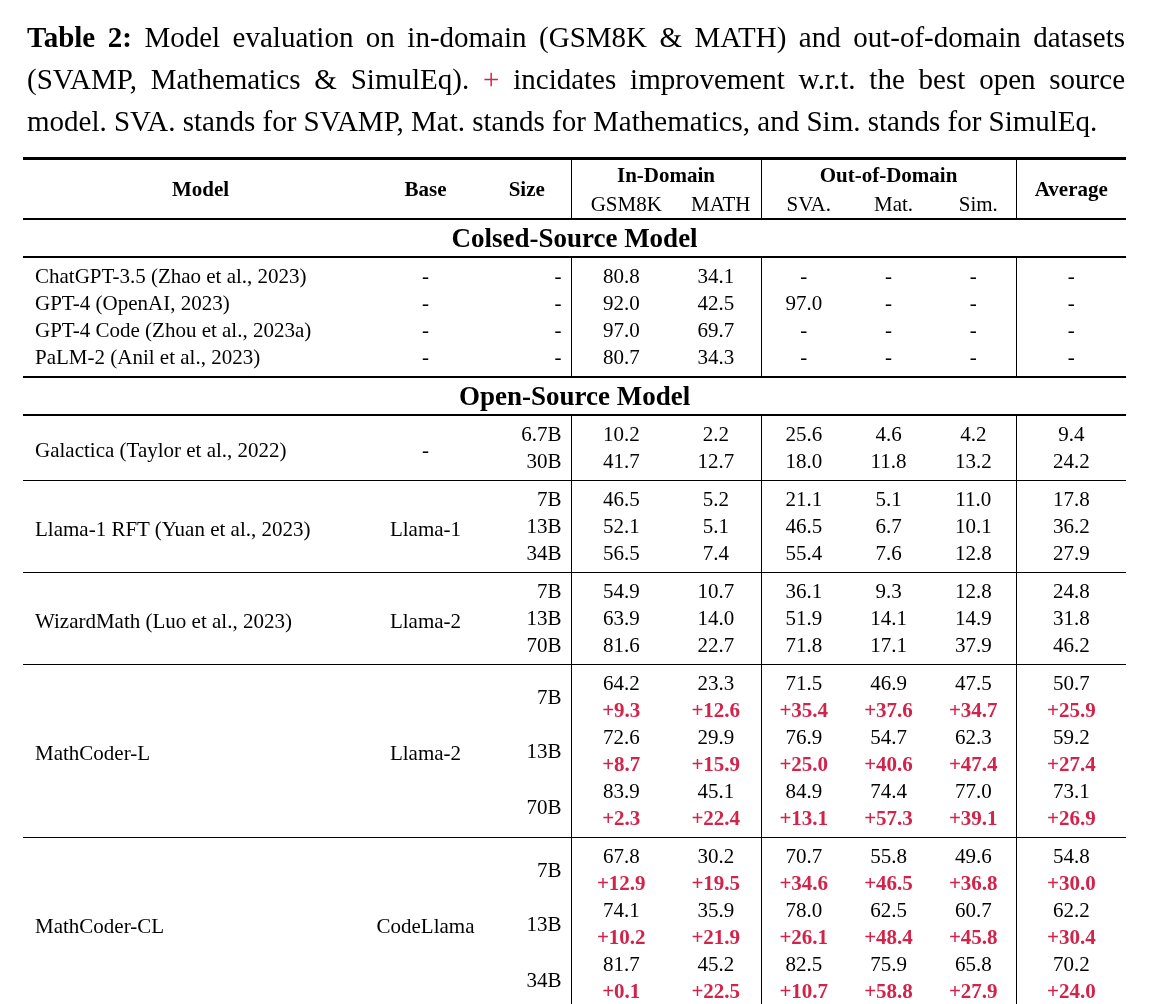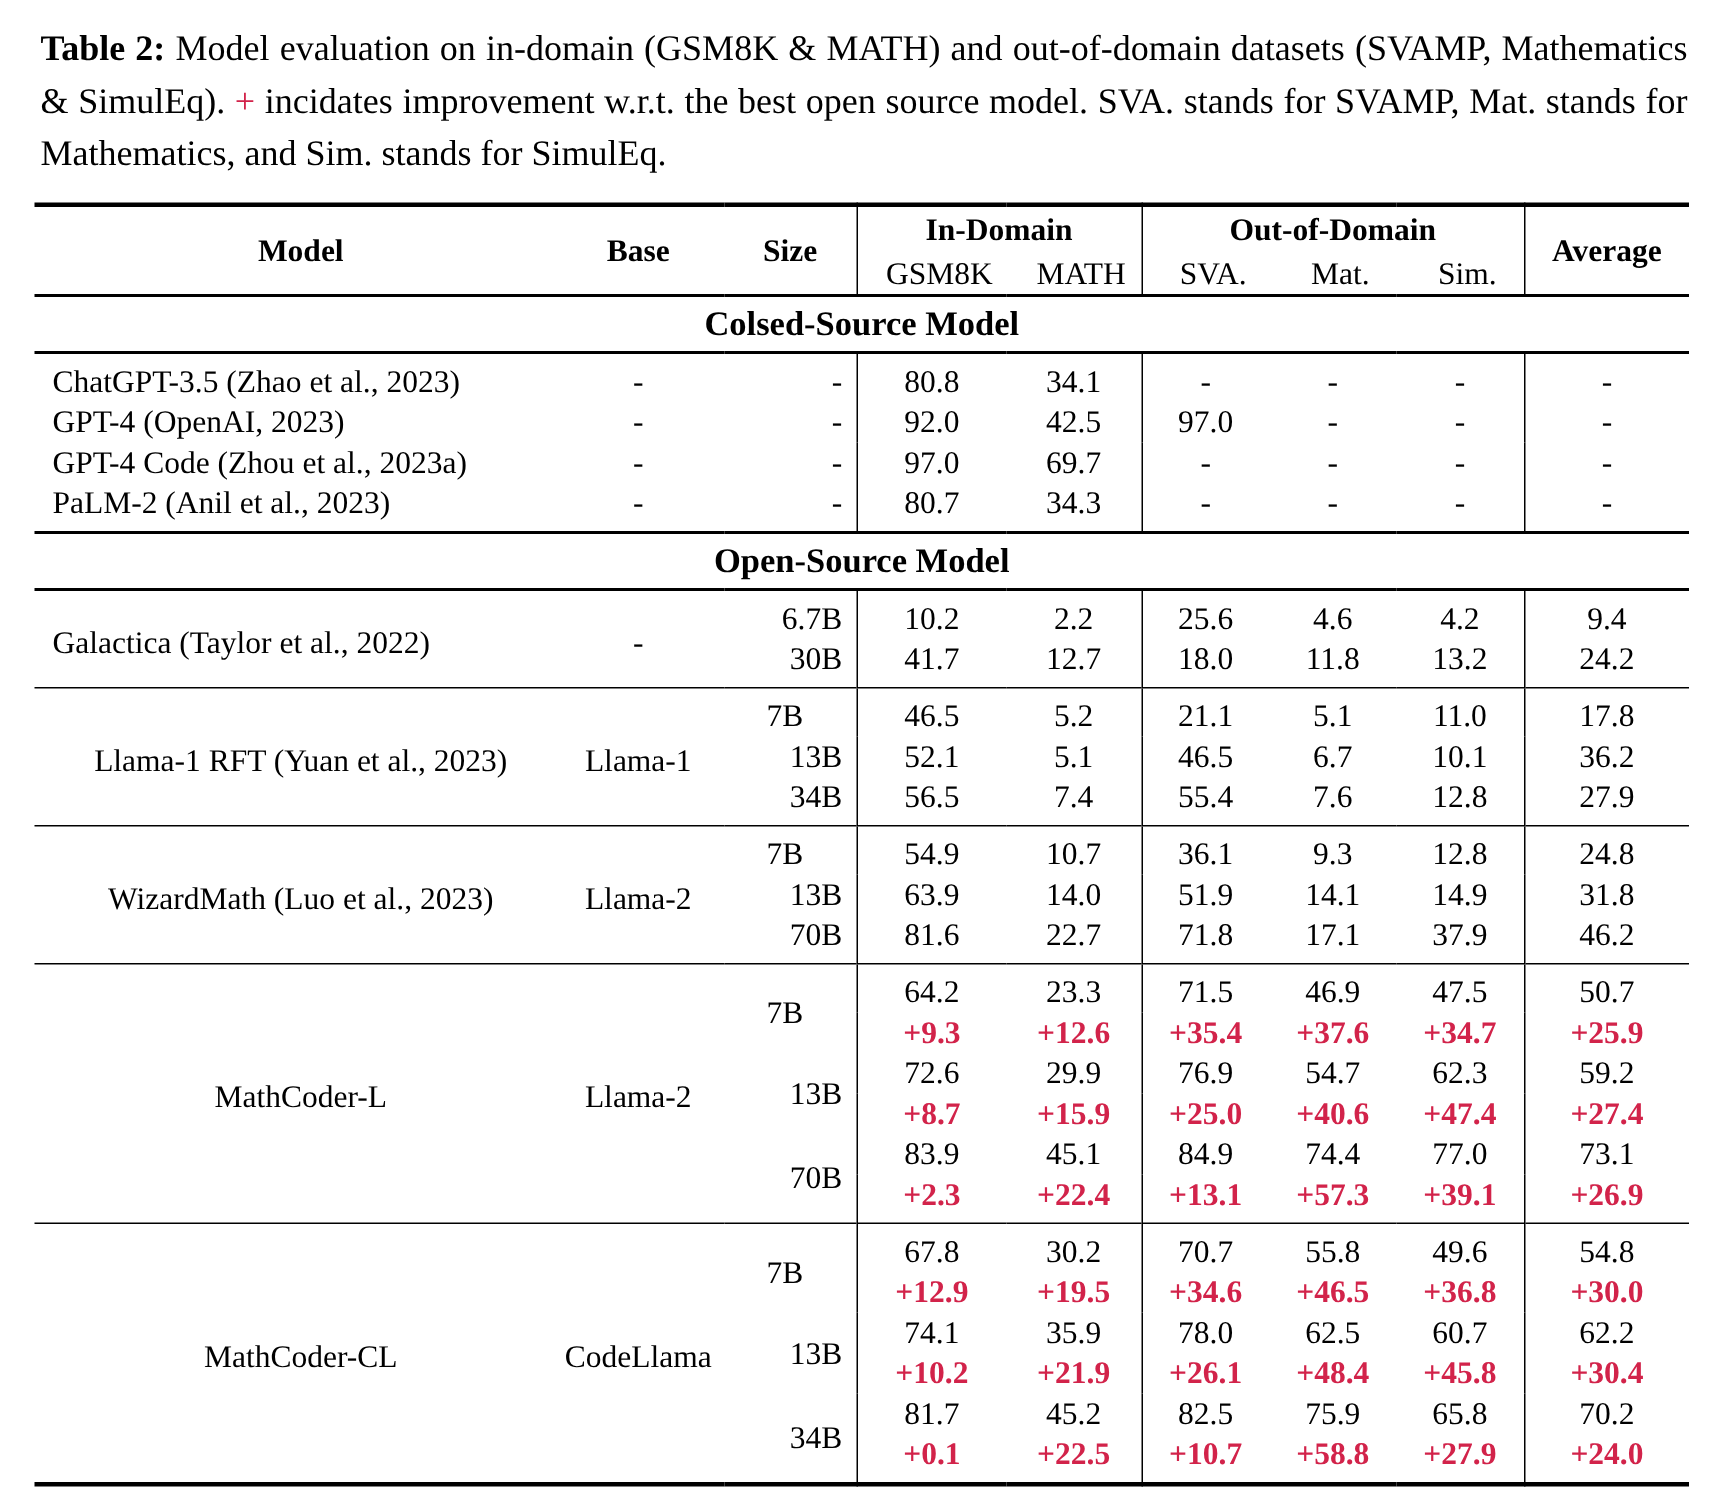--- a/index.html
+++ b/index.html
@@ -5,21 +5,21 @@
   :root { --red: #d2234a; --rule: #000; }
   * { margin: 0; padding: 0; box-sizing: border-box; }
   html, body { background: #ffffff; }
   body {
     width: 1149px; height: 1004px; overflow: hidden;
     font-family: "Liberation Serif", "DejaVu Serif", serif;
     color: #000;
   }
   .caption {
     margin: 16px 24px 0 27px;
-    font-size: 24px;
+    font-size: 29px;
     line-height: 1.45;
     text-align: justify;
   }
   .caption .cap-label { font-weight: bold; }
   .caption .plus { color: var(--red); }
 
   table.paper-table {
     border-collapse: collapse;
     table-layout: fixed;
     width: 1103px;
@@ -53,25 +53,25 @@
   .model-col { text-align: left; padding-left: 12px; white-space: nowrap; }
   .base-col { text-align: center; }
   .size-col { text-align: right; padding-right: 9px; }
 
   .vline { border-left: 1.4px solid var(--rule); }
 
   tr.section-row td {
     border-top: 2px solid var(--rule);
     border-bottom: 2px solid var(--rule);
     font-weight: bold;
-    font-size: 23px;
+    font-size: 27px;
     line-height: 30px;
     padding: 3px 0;
   }
-  tr.rule-top > td { border-top: 1.8px solid var(--rule); text-align: center; }
+  tr.rule-top > td { border-top: 1.8px solid var(--rule); }
   tr.gpad-t > td { padding-top: 6px; }
   tr.gpad-b > td { padding-bottom: 6px; }
 
   td.delta { color: var(--red); font-weight: bold; }
 </style>
 </head>
 <body>
 
 <p class="caption"><span class="cap-label">Table 2:</span> <span>Model evaluation on in-domain (GSM8K &amp; MATH) and out-of-domain datasets (SVAMP, Mathematics &amp; SimulEq).</span> <span class="plus">+</span> <span>incidates improvement w.r.t. the best open source model. SVA. stands for SVAMP, Mat. stands for Mathematics, and Sim. stands for SimulEq.</span></p>
 

